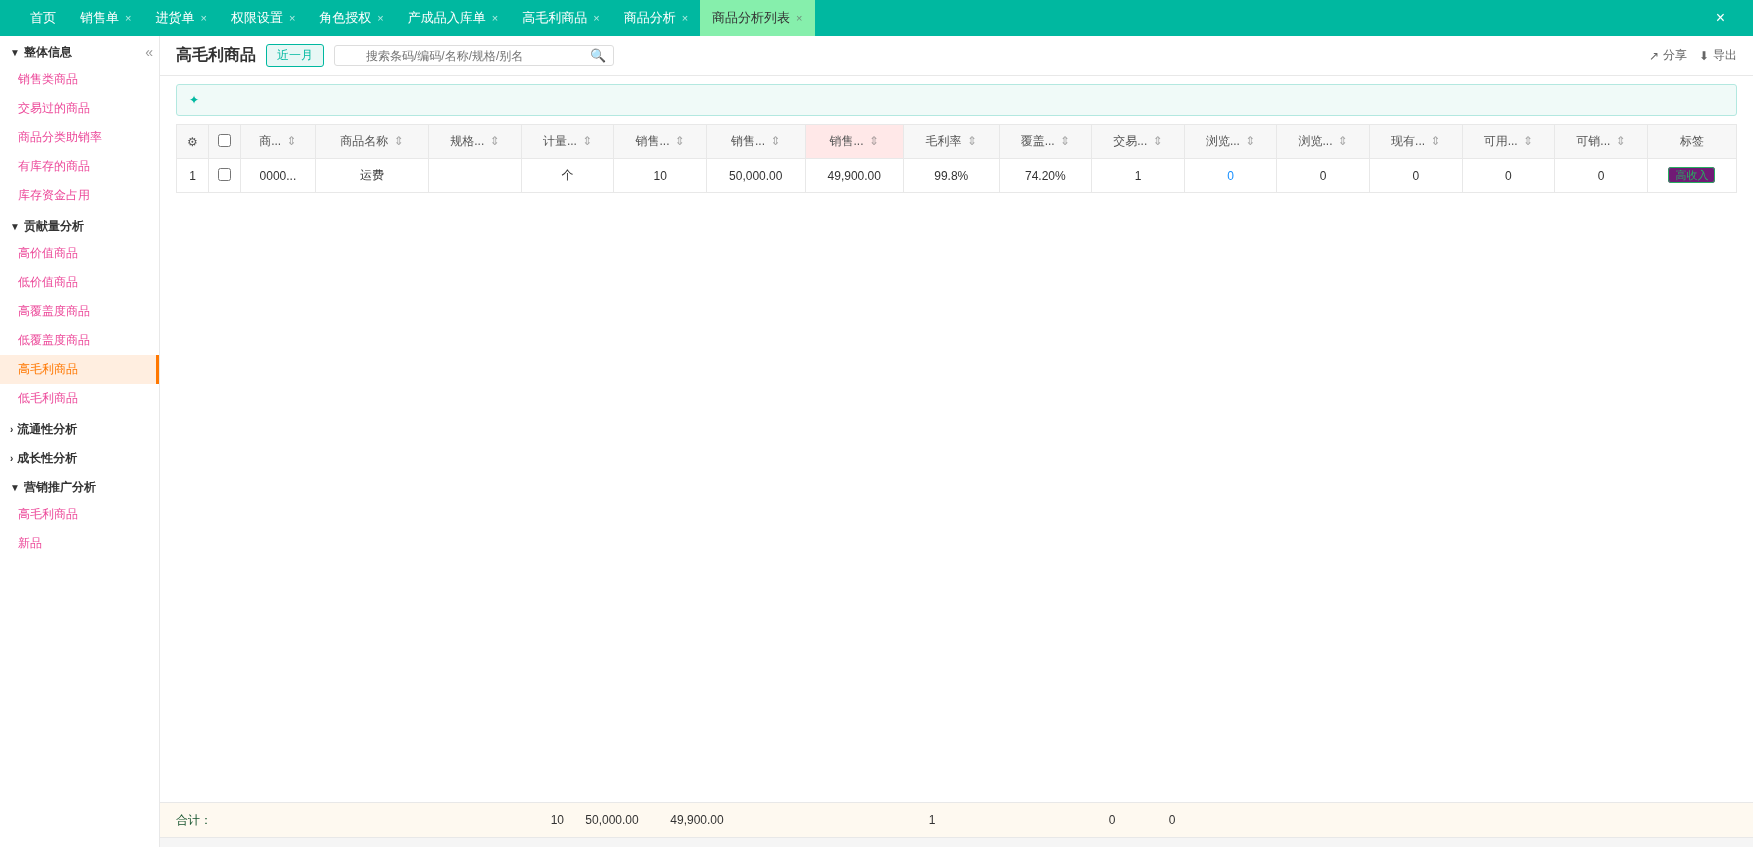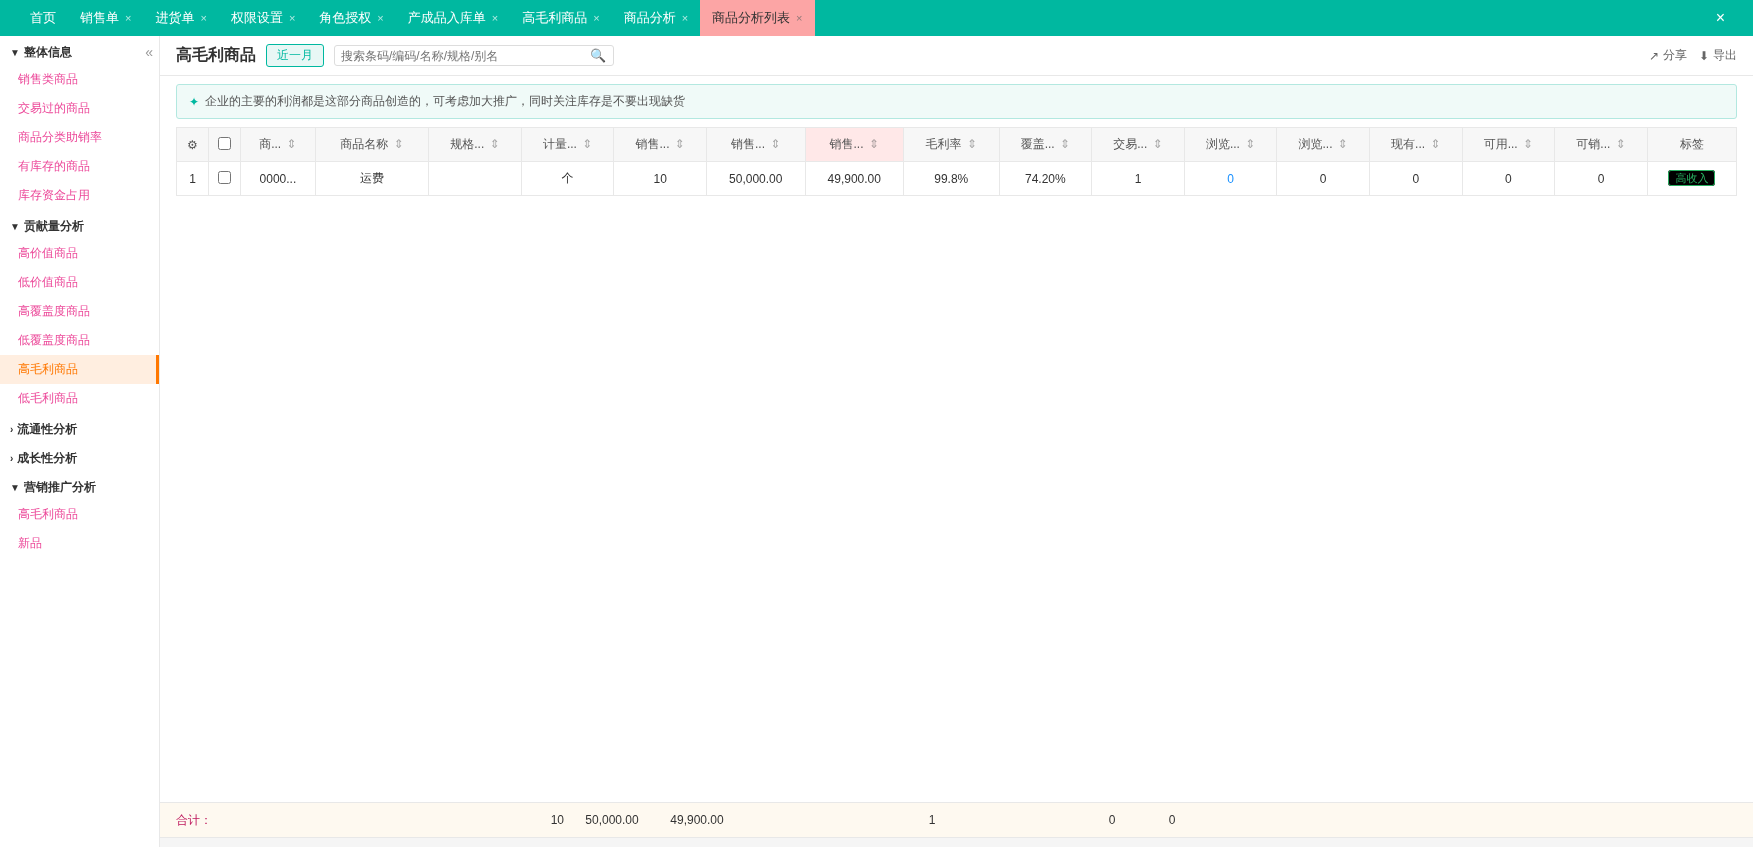--- a/index.html
+++ b/index.html
@@ -18,21 +18,21 @@
     .top-nav .nav-item {
       display: flex;
       align-items: center;
       padding: 0 12px;
       height: 36px;
       cursor: pointer;
       font-size: 13px;
       white-space: nowrap;
       position: relative;
     }
-    .top-nav .nav-item.active { background: #fca5a5; color: #333; }
+    .top-nav .nav-item.active { background: #86efac; color: #333; }
     .top-nav .nav-item .close-x {
       margin-left: 6px;
       font-size: 11px;
       opacity: 0.7;
       cursor: pointer;
     }
     .top-nav .nav-item.active .close-x { color: #666; }
     .top-nav .spacer { flex: 1; }
     .top-nav .nav-close {
       padding: 0 10px;
@@ -130,20 +130,21 @@
       padding: 2px 6px;
       flex: 1;
       max-width: 280px;
     }
     .search-box input {
       border: none;
       outline: none;
       font-size: 12px;
       width: 100%;
       background: transparent;
+      margin-left: 25px;
     }
     .search-box .search-icon { color: #999; font-size: 13px; cursor: pointer; }
     .header-actions {
       margin-left: auto;
       display: flex;
       gap: 12px;
     }
     .header-btn {
       display: flex;
       align-items: center;
@@ -199,42 +200,42 @@
       opacity: 0.5;
     }
     td {
       padding: 8px 6px;
       border: 1px solid #e8e8e8;
       color: #333;
       text-align: center;
       white-space: nowrap;
     }
     .tag-high-income {
-      background: #000000;
+      background: #701a75;
       color: #27ae60;
       border: 1px solid #27ae60;
       padding: 1px 6px;
       border-radius: 3px;
       font-size: 11px;
     }
     .link-style { color: #1890ff; cursor: pointer; }
 
     
     .footer-bar {
       display: flex;
       align-items: center;
       padding: 8px 16px;
       border-top: 1px solid #e8e8e8;
       background: #fef9f0;
       font-size: 12px;
       flex-shrink: 0;
       gap: 0;
     }
     .footer-label {
-      color: #be185d;
+      color: #14532d;
       margin-right: 20px;
     }
     .footer-cells {
       display: flex;
       flex: 1;
       gap: 0;
     }
     .footer-cell {
       padding: 2px 8px;
       min-width: 60px;
@@ -385,21 +386,20 @@
         </div>
         <div class="header-btn">
           <span>⬇</span>
           <span>导出</span>
         </div>
       </div>
     </div>
 
     <div class="info-banner">
       <span class="info-icon">✦</span>
-      <span>企业的主要的利润都是这部分商品创造的，可考虑加大推广，同时关注库存是不要出现缺货</span>
     </div>
 
     <div class="table-wrapper">
       <table>
         <thead>
           <tr>
             <th style="width:32px;">
               <span>⚙</span>
             </th>
             <th style="width:32px;">

